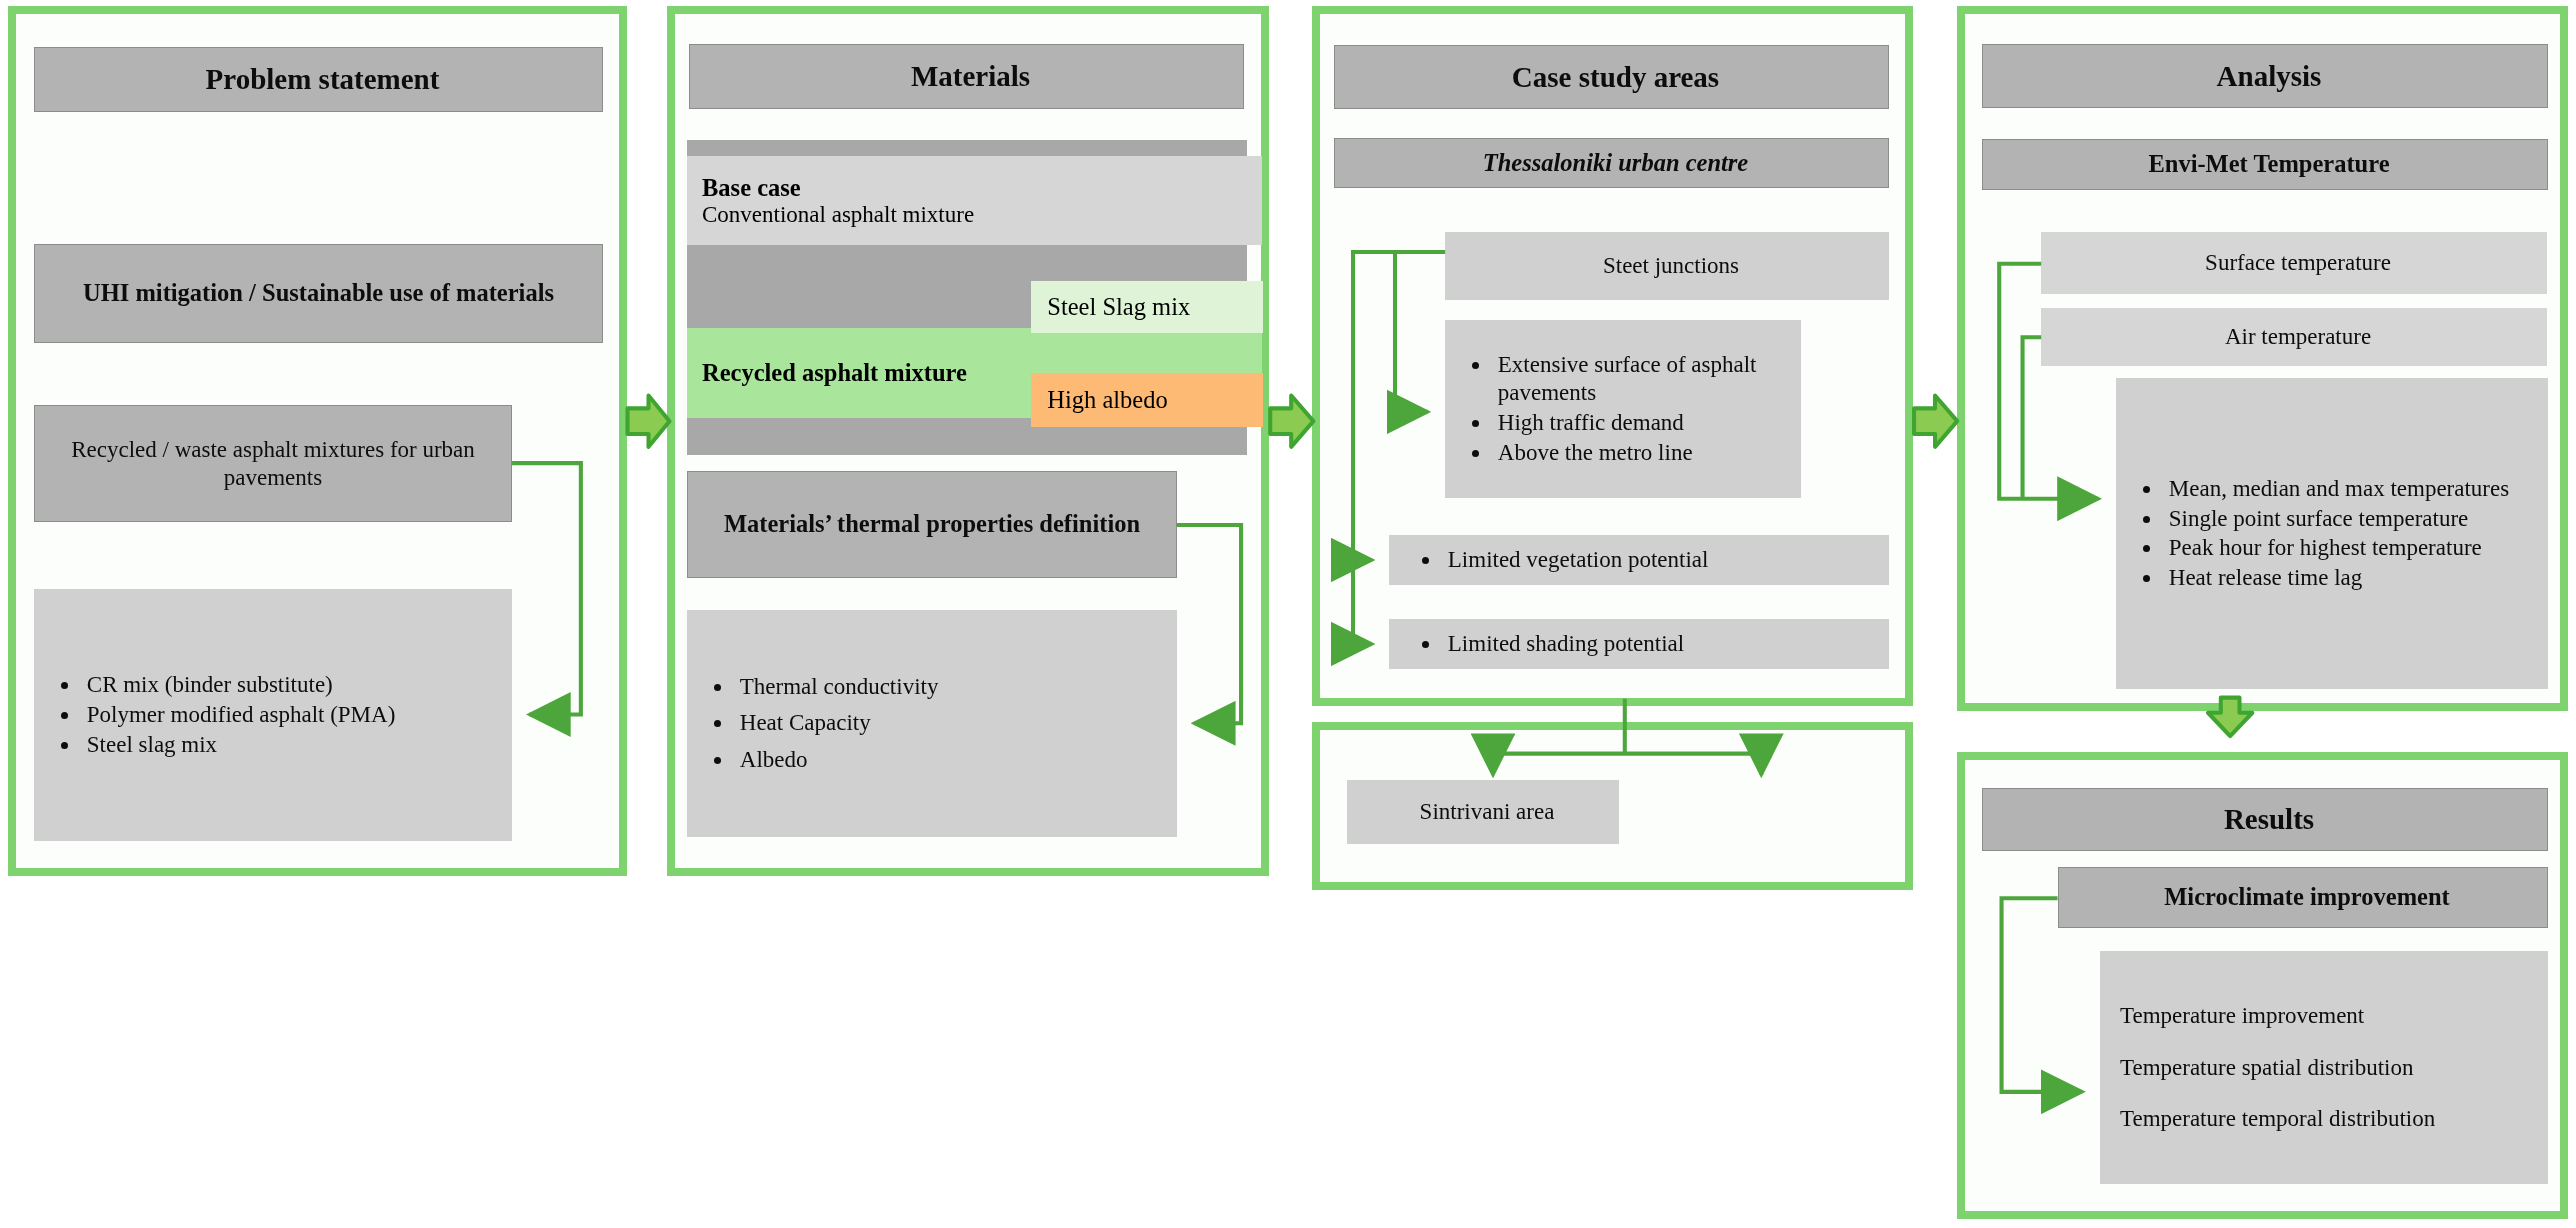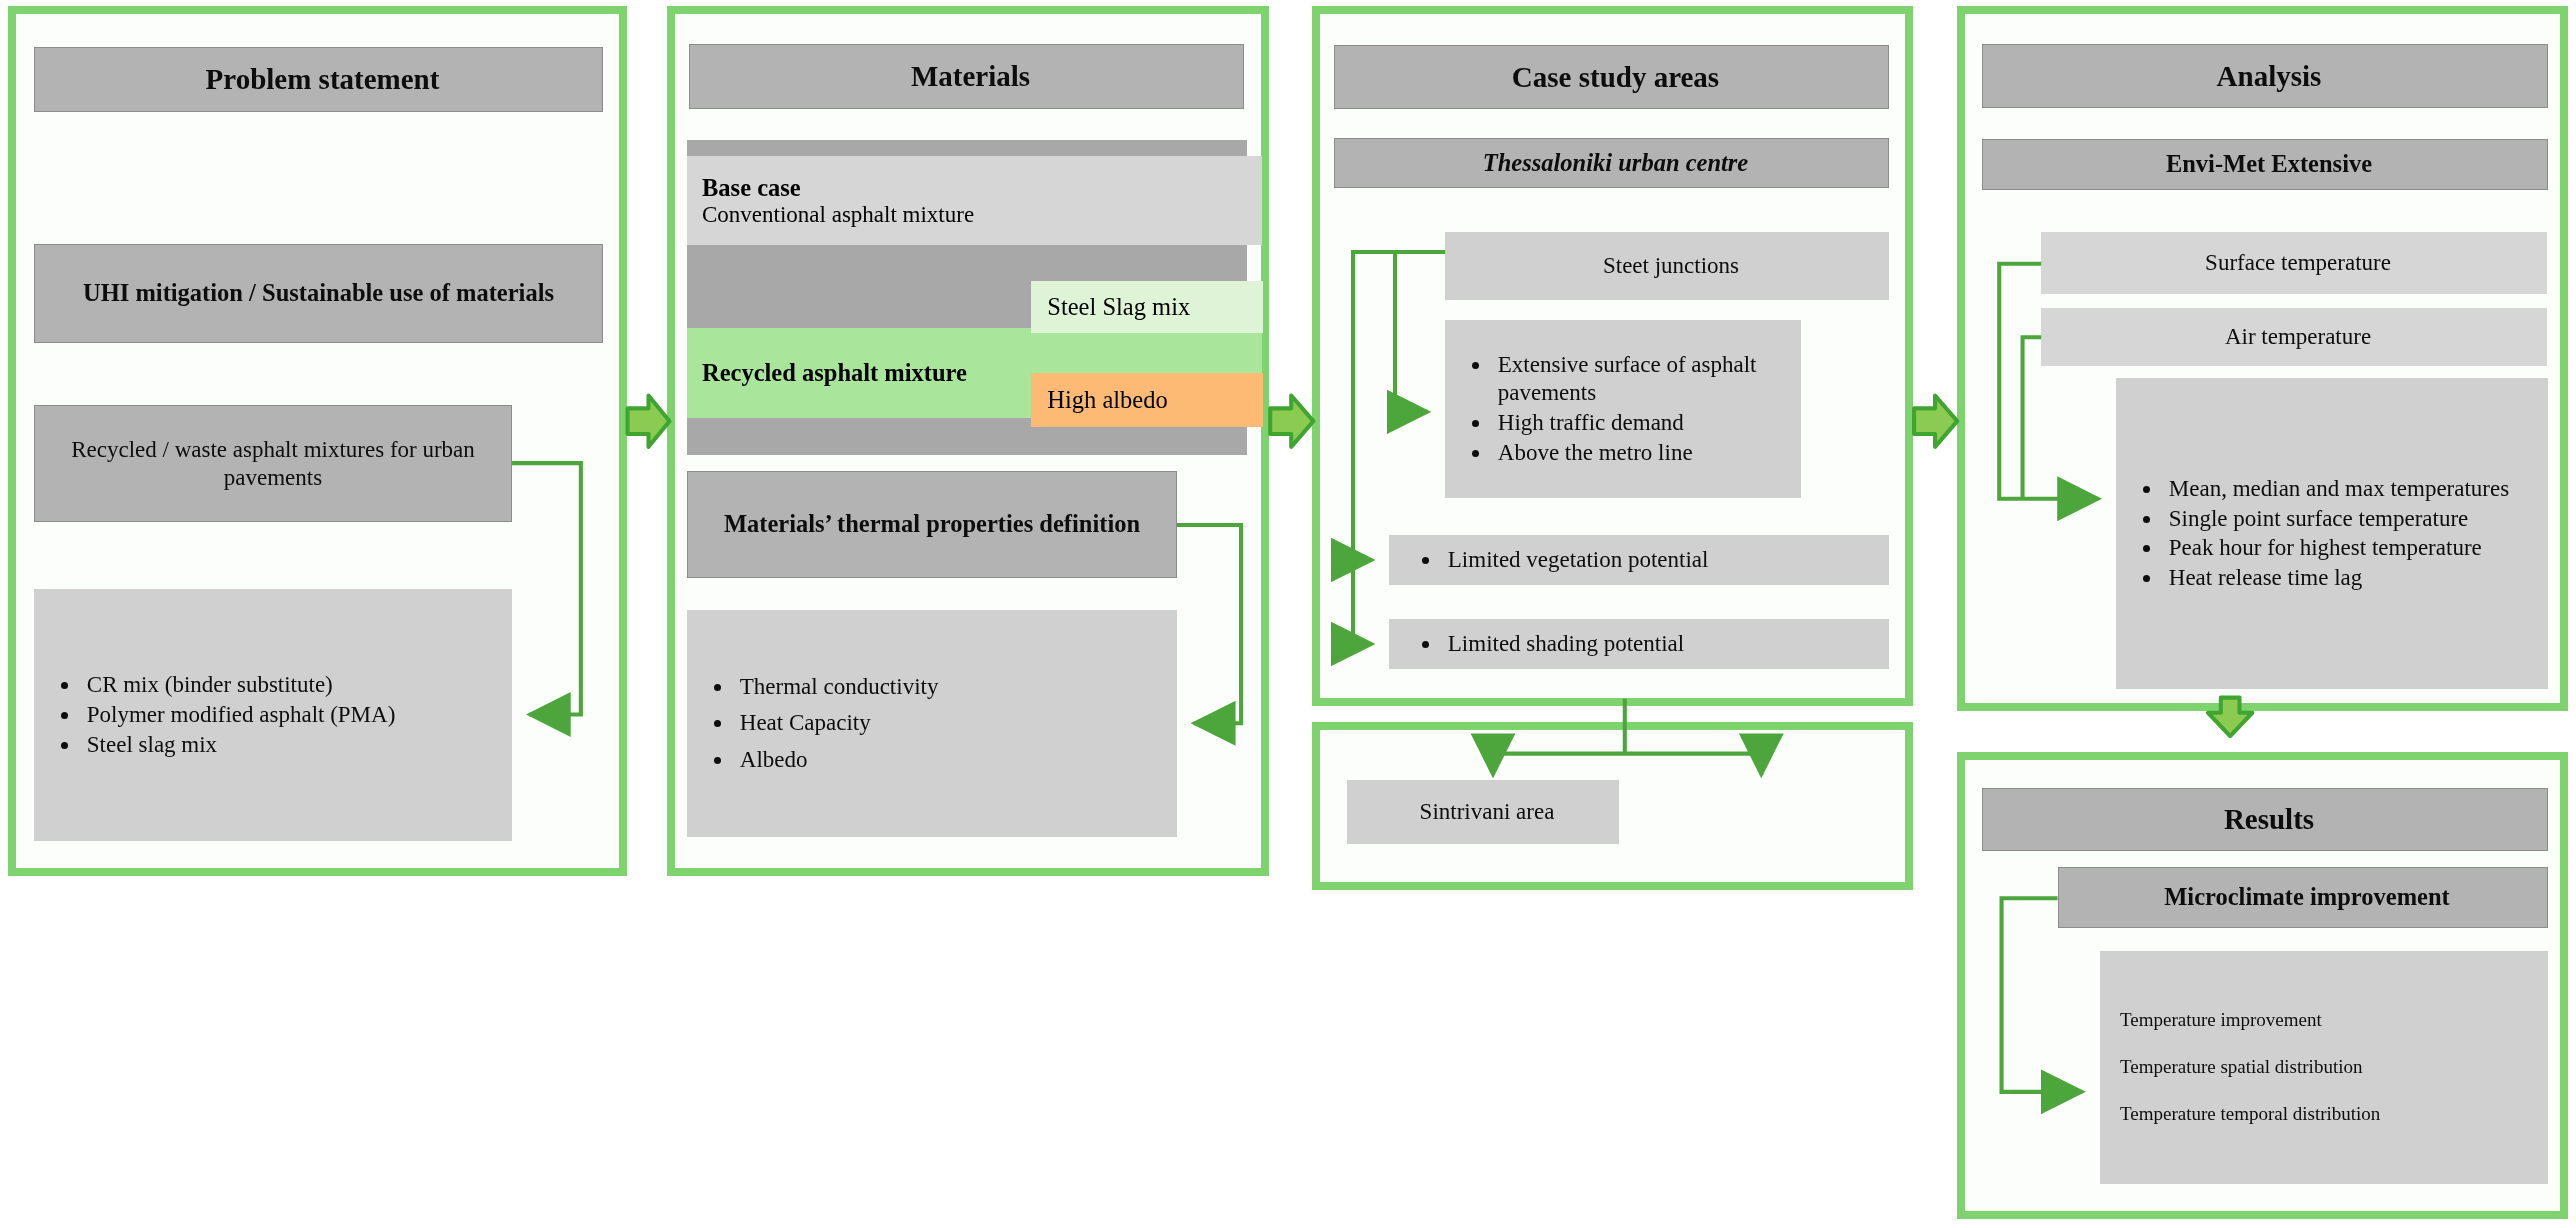--- a/index.html
+++ b/index.html
@@ -89,21 +89,21 @@
   .plainlist {
     position: absolute;
     box-sizing: border-box;
     background: #D0D0D0;
     display: flex;
     flex-direction: column;
     justify-content: center;
     padding: 10.5px 14px 10.5px 20px;
   }
   .plainlist div {
-    font-size: 19px;
+    font-size: 23px;
     line-height: 1.2;
     margin: 12px 0;
     color: #0d0d0d;
   }
 
   
   .mat-stack { position: absolute; }
   .mat-bg   { position: absolute; background: #A8A8A8; }
   .mat-base { position: absolute; background: #D6D6D6; display:flex; flex-direction:column; justify-content:center; padding-left: 15px; }
   .mat-rec  { position: absolute; background: #A9E59B; display:flex; flex-direction:column; justify-content:center; padding-left: 15px; }
@@ -234,21 +234,21 @@
 
 
   <div class="panel" style="left:1957px; top:5.8px; width:611px; height:705px;">
   </div>
 
   <div class="box box-dark hdr" style="left:1982px; top:44px; width:566px; height:64px;">
     <span>Analysis</span>
   </div>
 
   <div class="box box-dark sub" style="left:1982px; top:139px; width:566px; height:51px;">
-    <span>Envi-Met Extensive</span>
+    <span>Envi-Met Temperature</span>
   </div>
 
   <div class="box box-light body-txt" style="left:2041px; top:232px; width:506px; height:62px;">
     <span>Surface temperature</span>
   </div>
 
   <div class="box box-light body-txt" style="left:2041px; top:308px; width:506px; height:58px;">
     <span>Air temperature</span>
   </div>
 

